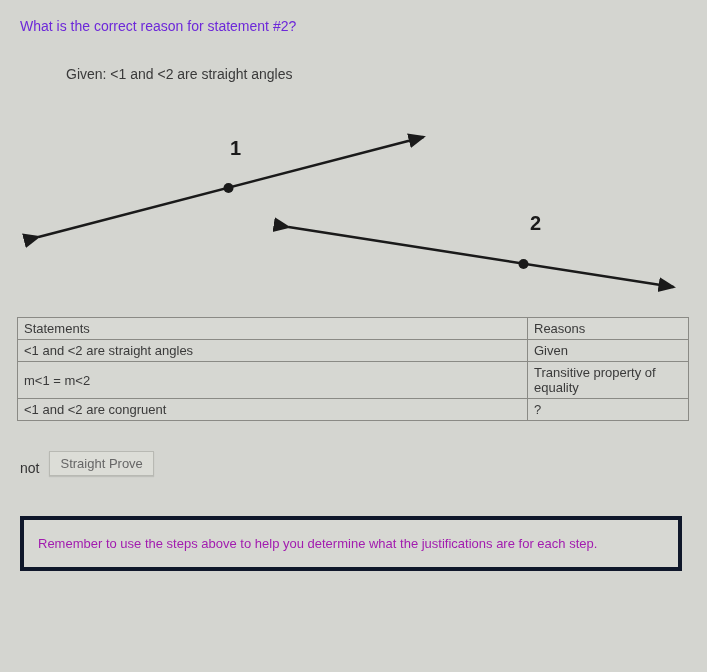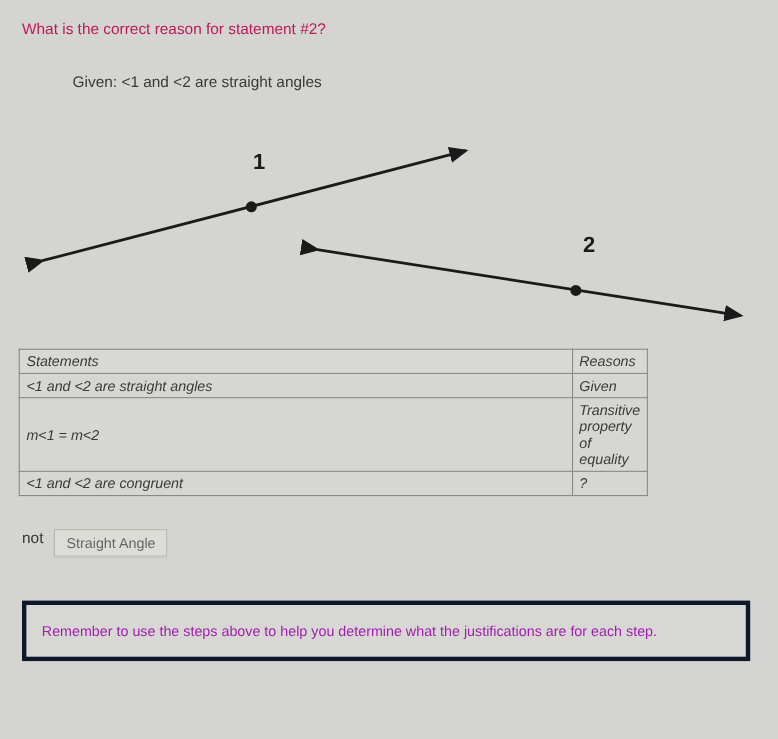--- a/index.html
+++ b/index.html
@@ -13,64 +13,63 @@
     color: #3a3a3a;
     font-size: 14px;
     position: relative;
     overflow: hidden;
   }
   .content {
     padding: 18px 20px 0 20px;
   }
   .question {
     font-size: 14px;
-    color: #be185d;
+    color: #6d28d9;
     margin-bottom: 28px;
     font-weight: 500;
   }
   .given-prove {
     margin-bottom: 20px;
     line-height: 1.8;
   }
   .given-prove .label {
     display: inline;
     margin-left: 46px;
   }
   .diagram {
     width: 100%;
     height: 200px;
     position: relative;
     margin-bottom: 10px;
   }
   table.proof {
     border-collapse: collapse;
-    width: 572px;
+    width: 672px;
     margin-left: -3px;
     font-size: 13px;
-    font-style: italic;
   }
   table.proof td, table.proof th {
     border: 1px solid #8a8a85;
     padding: 3px 6px;
     text-align: left;
     font-weight: normal;
     background: rgba(220,221,215,0.3);
     height: 22px;
     vertical-align: middle;
   }
   table.proof th {
     background: rgba(220,221,215,0.5);
   }
   .col-statements { width: 510px; }
   .col-reasons { }
   .not-row {
     margin-top: 30px;
     margin-bottom: 40px;
     display: flex;
-    align-items: flex-start;
+    align-items: flex-end;
     gap: 10px;
   }
   .not-label {
     font-size: 14px;
     color: #333;
   }
   .drag-chip {
     display: inline-block;
     background: #dcddd7;
     border: 1px solid #b8b9b3;
@@ -146,18 +145,18 @@
     </tr>
     <tr>
       <td>&lt;1 and &lt;2 are congruent</td>
       <td>?</td>
     </tr>
   </tbody>
     </table>
 
   <div class="not-row">
     <span class="not-label">not</span>
-    <span class="drag-chip">Straight Angle</span>
+    <span class="drag-chip">Straight Prove</span>
   </div>
 
   <div class="hint-box">Remember to use the steps above to help you determine what the justifications are for each step.</div>
 
 </div>
 
 </body></html>

